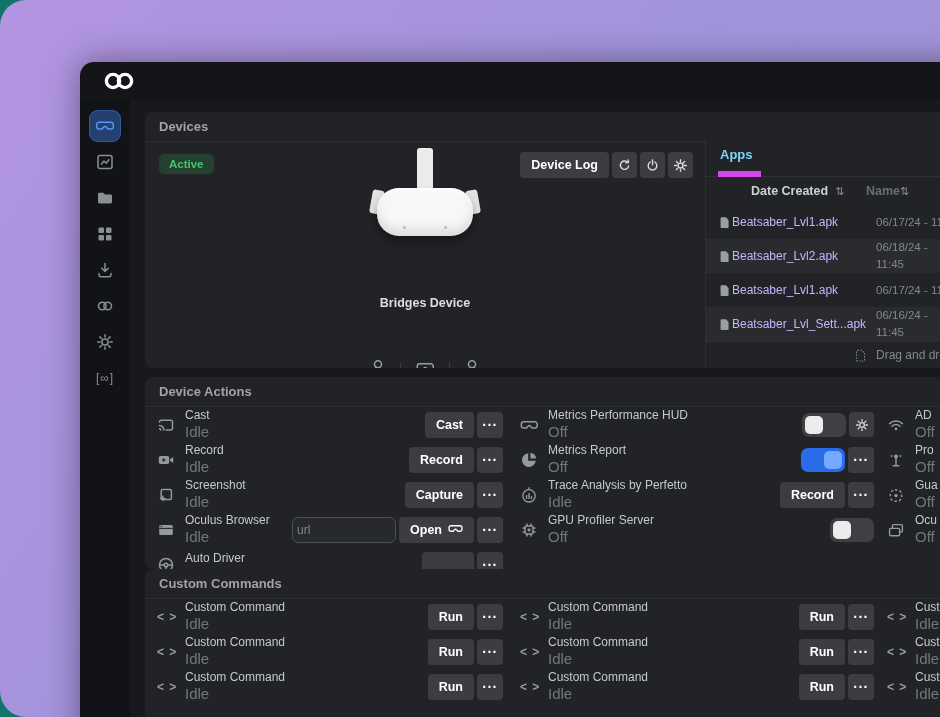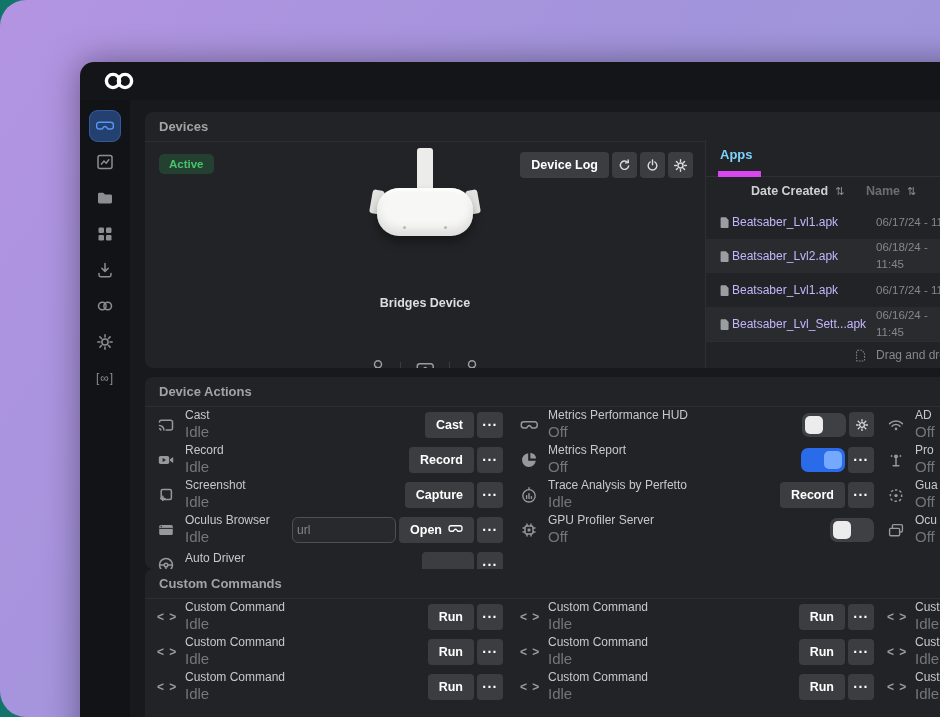--- a/index.html
+++ b/index.html
@@ -51,21 +51,21 @@
   .ctrlrow { position:absolute; left:50%; transform:translateX(-50%); top:246px; display:flex; align-items:flex-start; }
   .ctrlcell { width:48px; display:flex; flex-direction:column; align-items:center; gap:4px; color:#9a9da1; }
   .ctrlsep { width:1px; height:18px; background:#3a3c40; margin-top:4px; }
 
   
   .apps { position:absolute; left:560px; top:28px; right:0; bottom:0; border-left:1px solid #2d2f33; display:flex; flex-direction:column; }
   .tabbar { height:37px; border-bottom:1px solid #2e3034; display:flex; align-items:flex-end; padding:0 12px; }
   .tab { color:#7dd3fc; font-size:13px; font-weight:700; padding:0 8px 9px 2px; border-bottom:6px solid #d946ef; margin-bottom:-1px; cursor:pointer; }
   .colhead { height:28px; display:flex; align-items:center; font-size:12.5px; font-weight:700; position:relative; }
   .colhead .c1 { margin-left:12px; color:#ced1d3; display:flex; gap:7px; align-items:center; cursor:pointer;padding-left:33px; }
-  .colhead .c2 { position:absolute; left:160px; color:#6b6e71; display:flex; gap:7px; align-items:center; cursor:pointer; }
+  .colhead .c2 { position:absolute; left:160px; color:#6b6e71; display:flex; align-items:center; cursor:pointer; }
   .sorticon { font-size:11px; color:#8a8d90; font-weight:400; }
   .approws { flex:1; display:flex; flex-direction:column; }
   .approw { display:flex; align-items:center; position:relative; padding:0 0 0 12px; flex:1; min-height:30px; cursor:pointer; }
   .approw:nth-child(even) { background:#292b2f; }
   .approw .fname { font-size:12px; color:#c4b5fd; margin-left:0; }
   .approw .fdate { position:absolute; left:170px; font-size:11.5px; color:#85888b; white-space:pre; line-height:1.45; }
   .dropzone { height:27px; border-top:1px solid #2c2e32; display:flex; align-items:center; padding-left:148px; gap:8px; color:#85888b; font-size:12px; cursor:pointer; }
 
   
   .cols { position:absolute; left:0; top:30px; right:0; bottom:0; }

